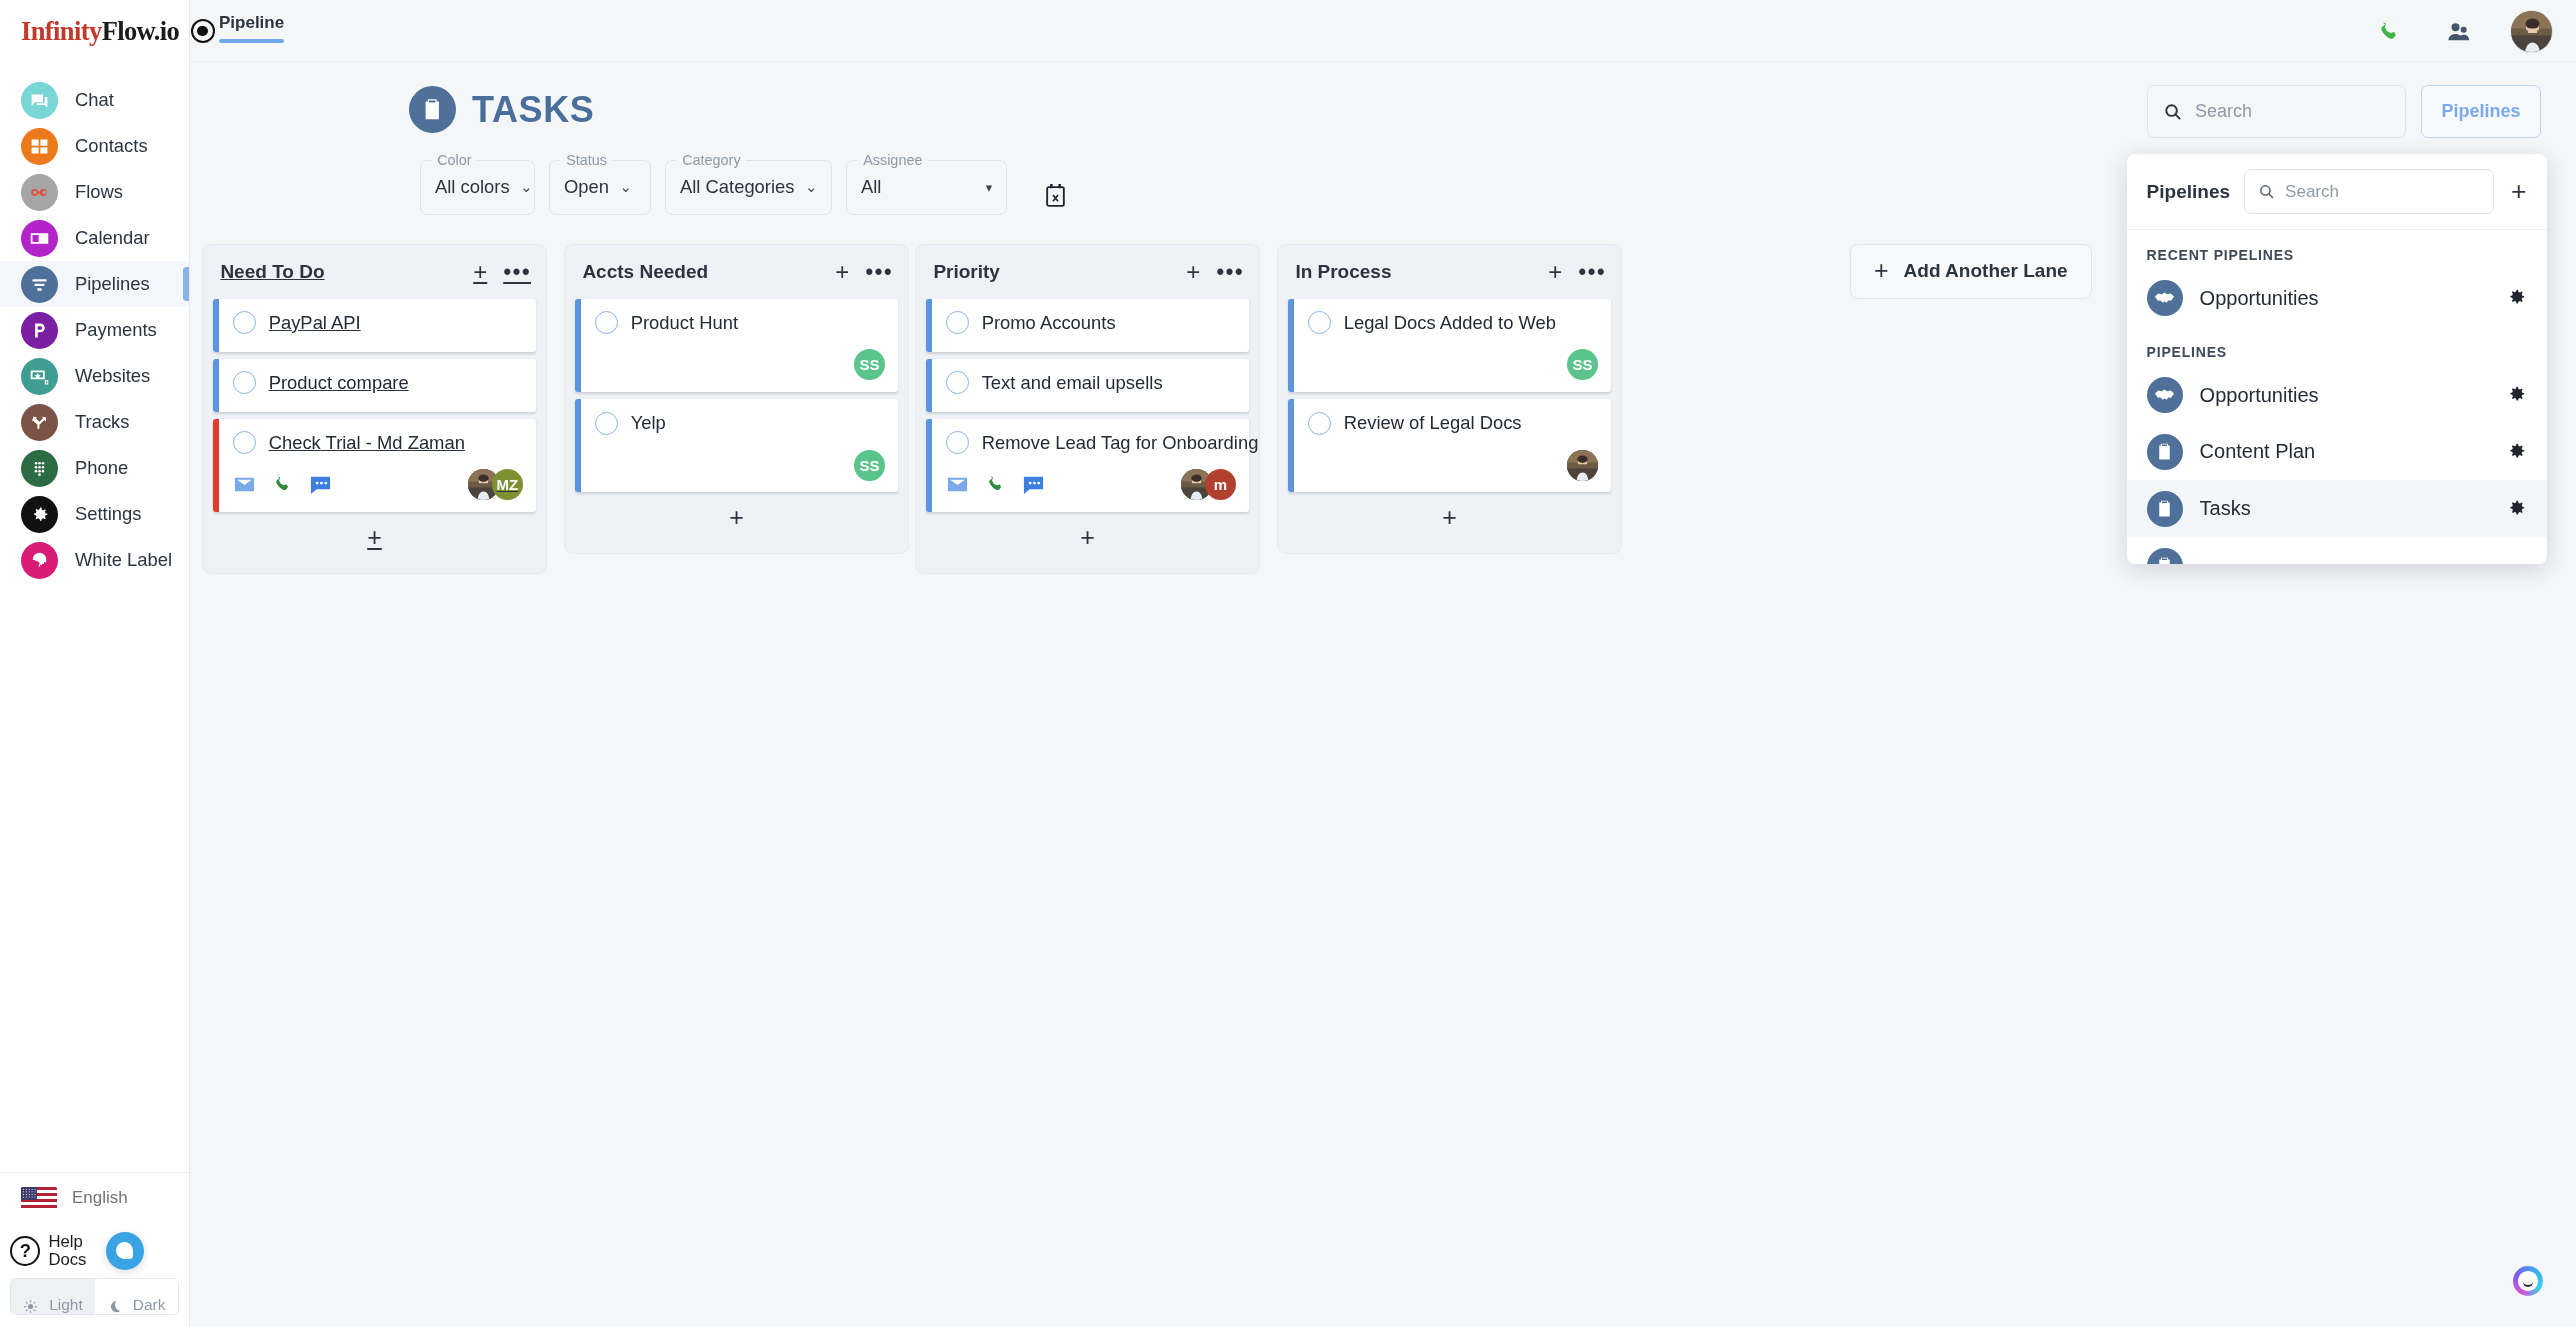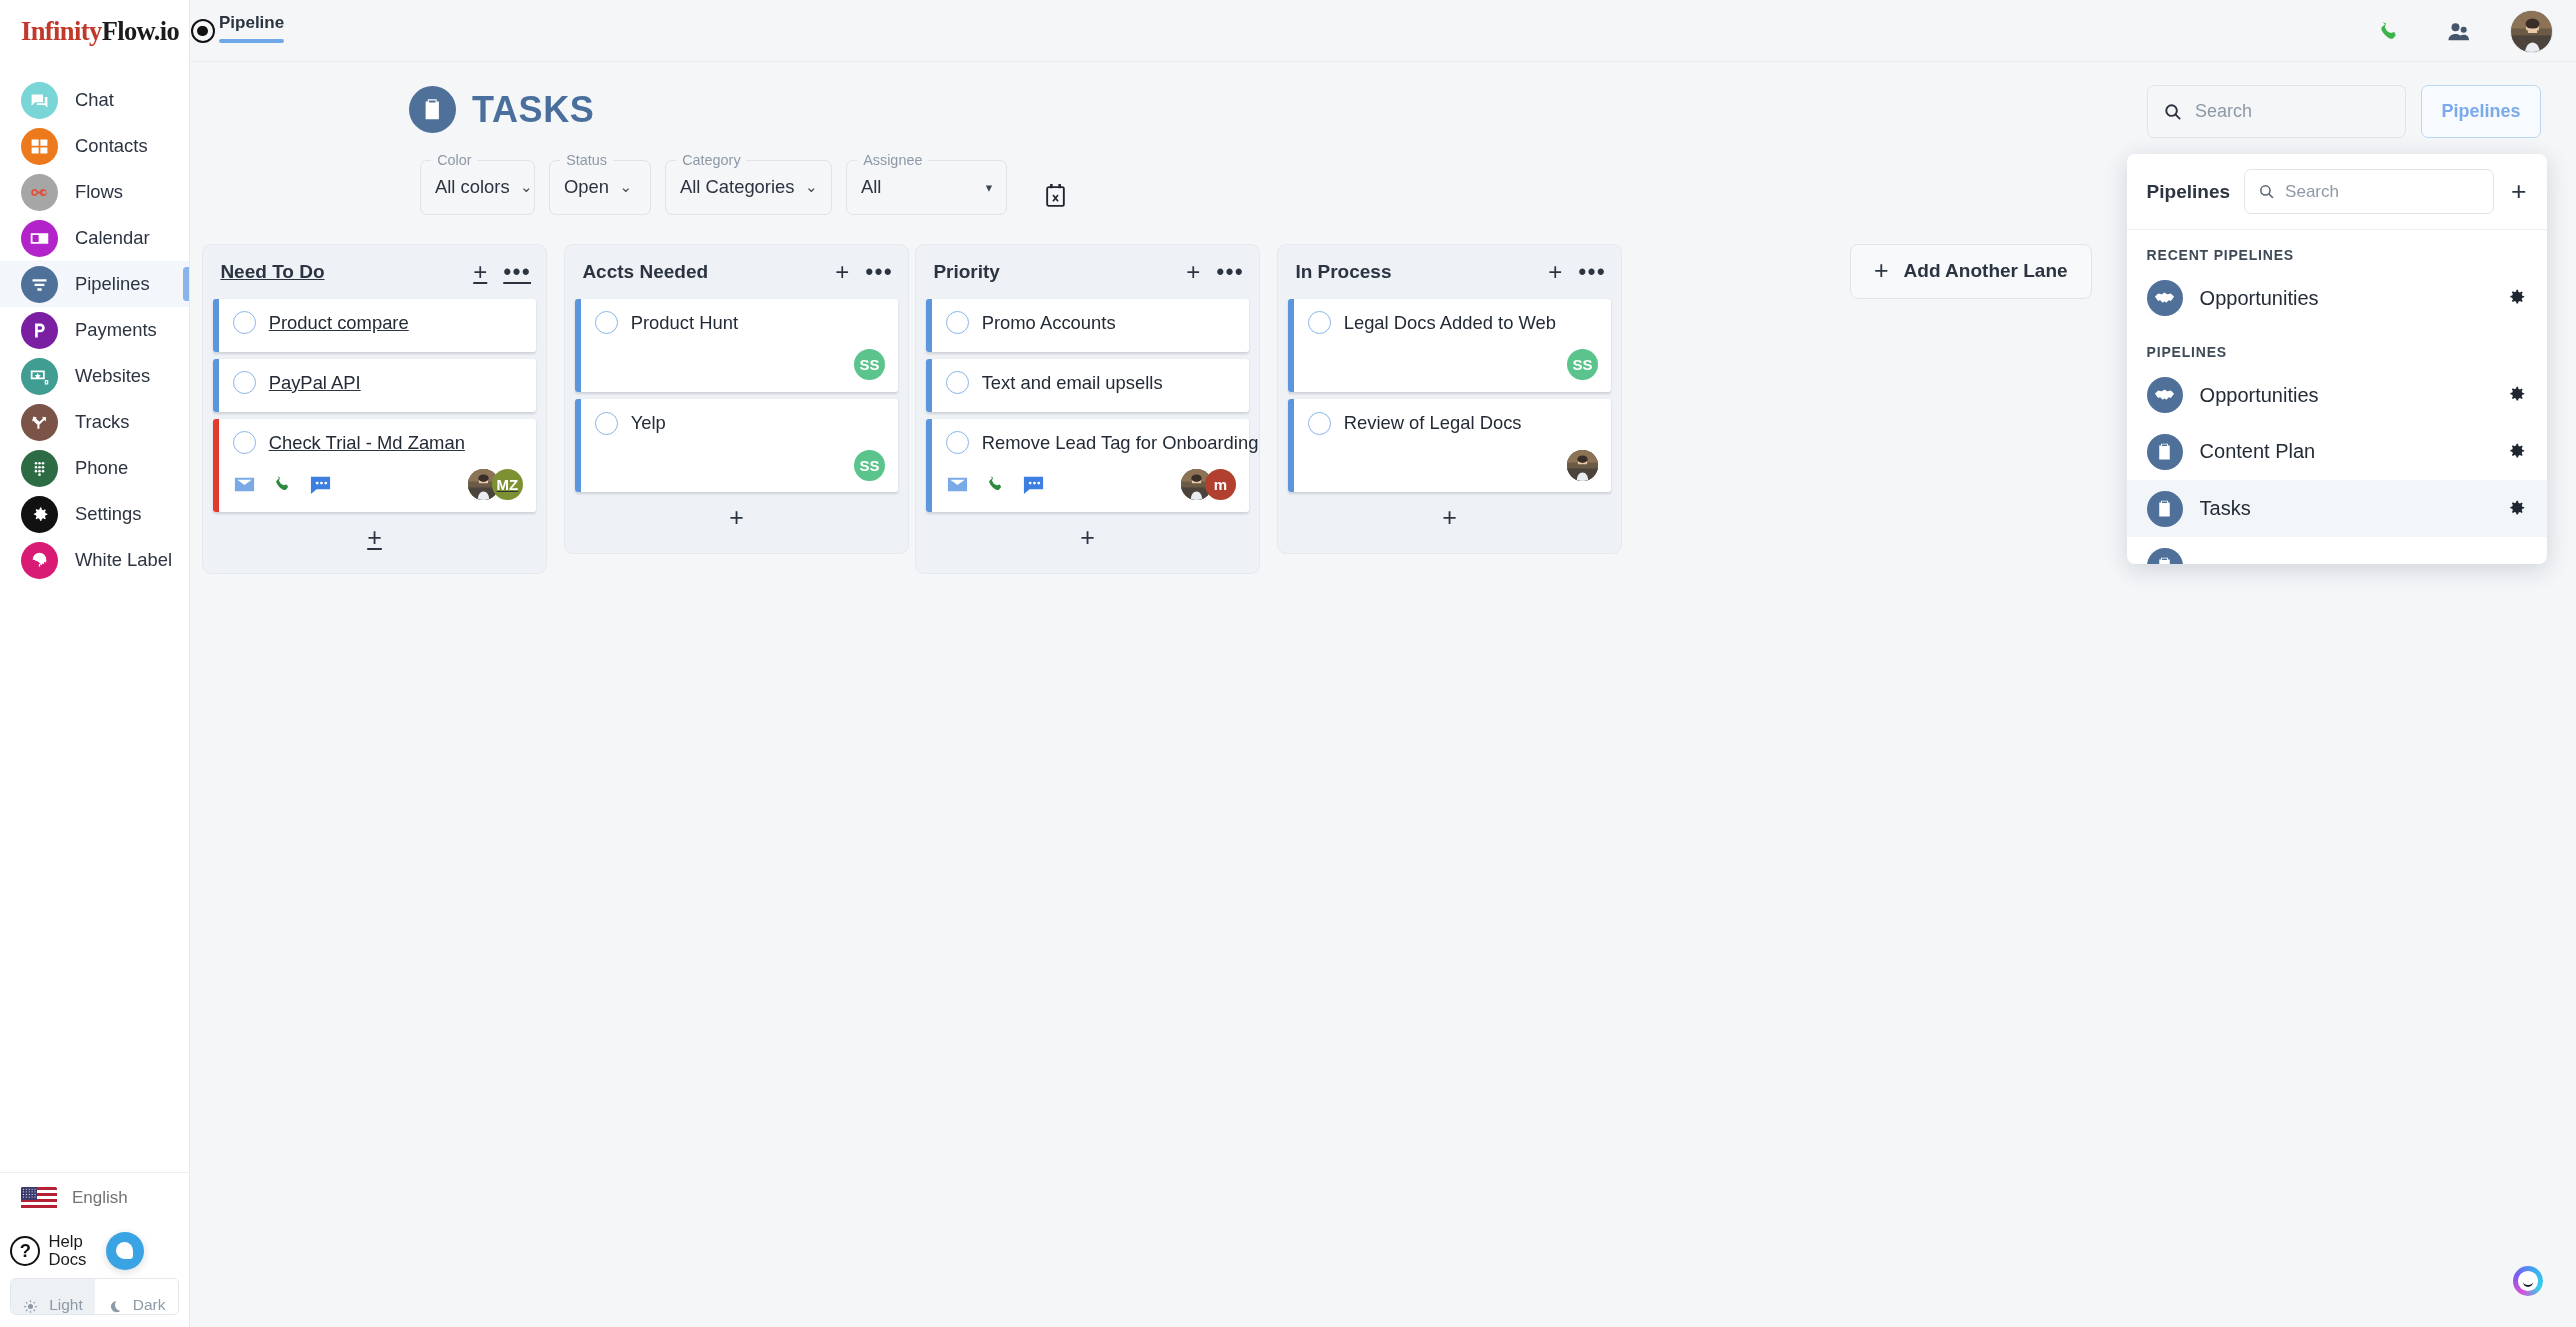--- a/index.html
+++ b/index.html
@@ -419,27 +419,27 @@
           <span class="lane-title">Need To Do</span>
           <span class="lane-actions">
             <span class="lane-plus">+</span>
             <span class="lane-dots">•••</span>
           </span>
         </div>
         <div class="cards">
           <div class="card" style="--stripe:#5b96dd">
             <div class="card-top">
               <span class="radio"></span>
+              <span class="card-title">PayPal API</span>
+            </div>
+          </div>
+          <div class="card" style="--stripe:#5b96dd">
+            <div class="card-top">
+              <span class="radio"></span>
               <span class="card-title">Product compare</span>
-            </div>
-          </div>
-          <div class="card" style="--stripe:#5b96dd">
-            <div class="card-top">
-              <span class="radio"></span>
-              <span class="card-title">PayPal API</span>
             </div>
           </div>
           <div class="card" style="--stripe:#e23b2e">
             <div class="card-top">
               <span class="radio"></span>
               <span class="card-title">Check Trial - Md Zaman</span>
             </div>
             <div class="card-bottom">
               <span class="comm">
                 <svg viewBox="0 0 24 24" fill="#7aa9e8">

